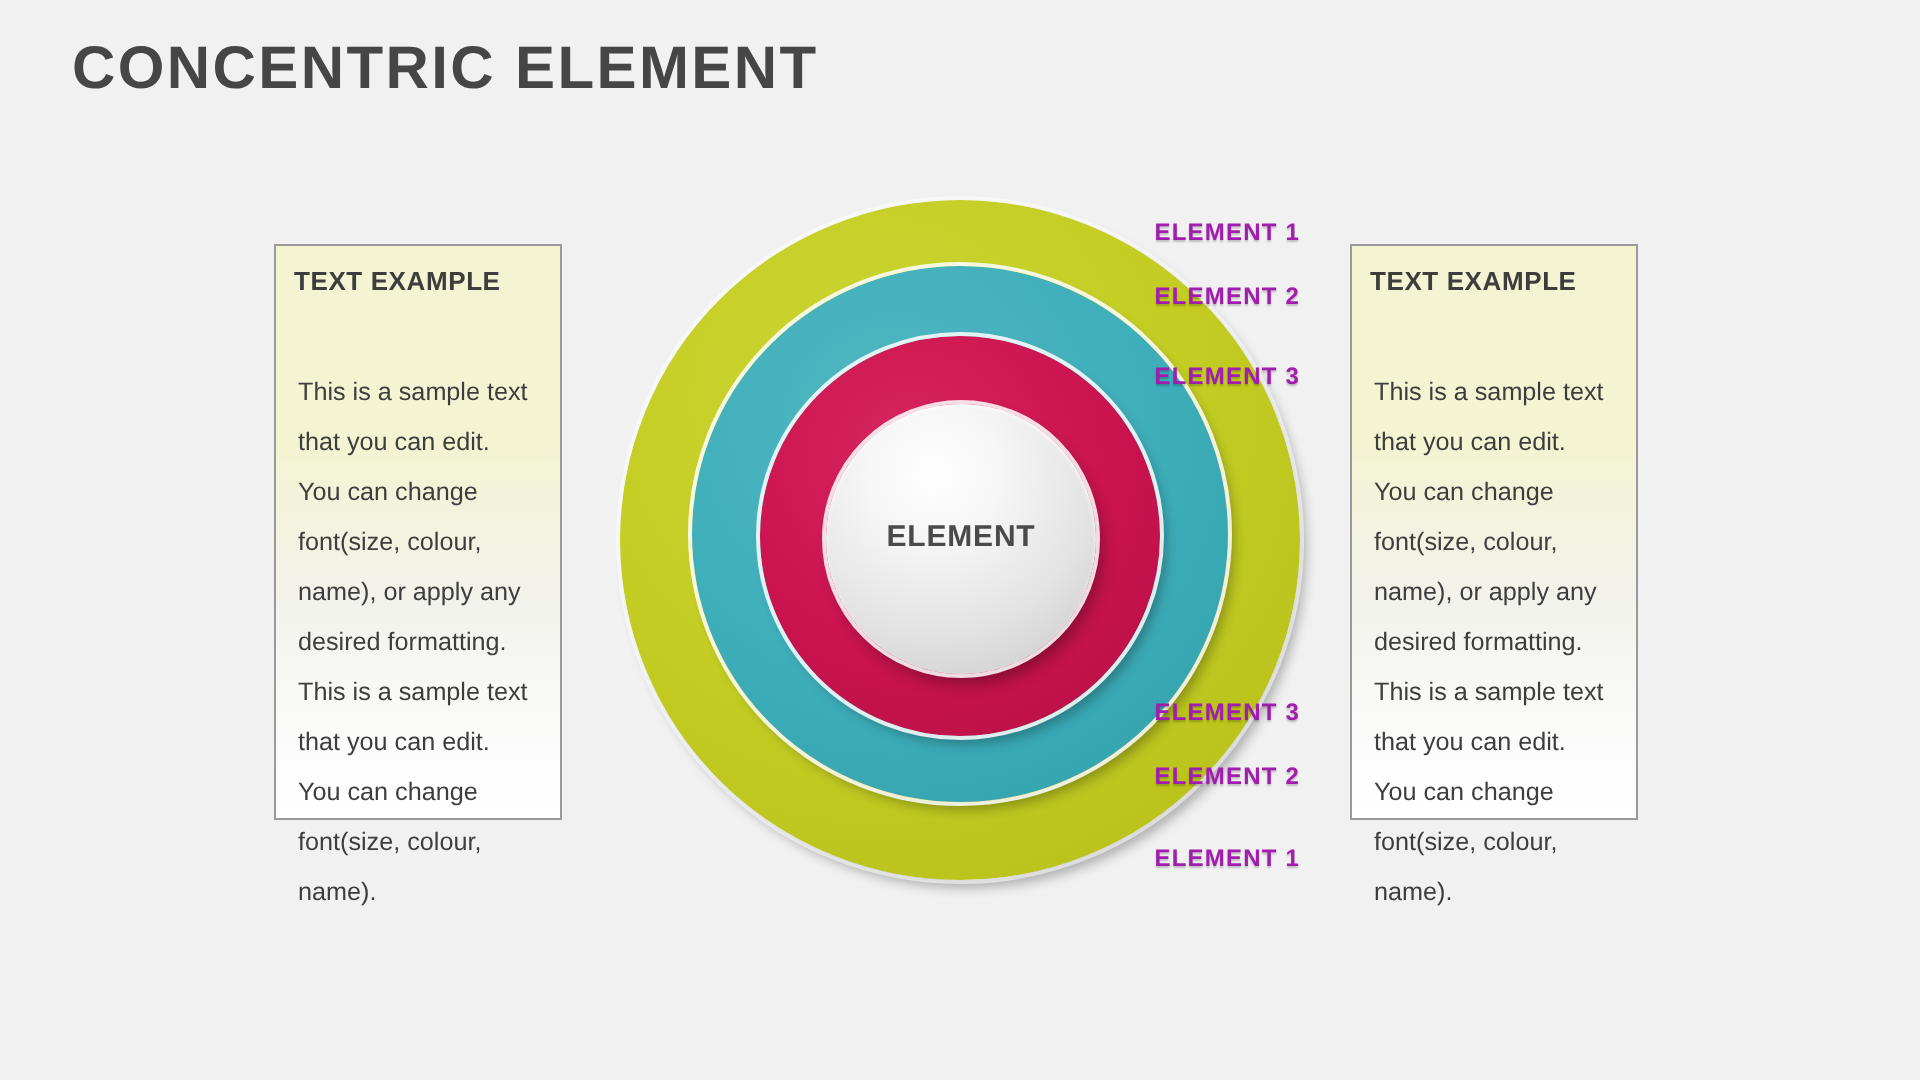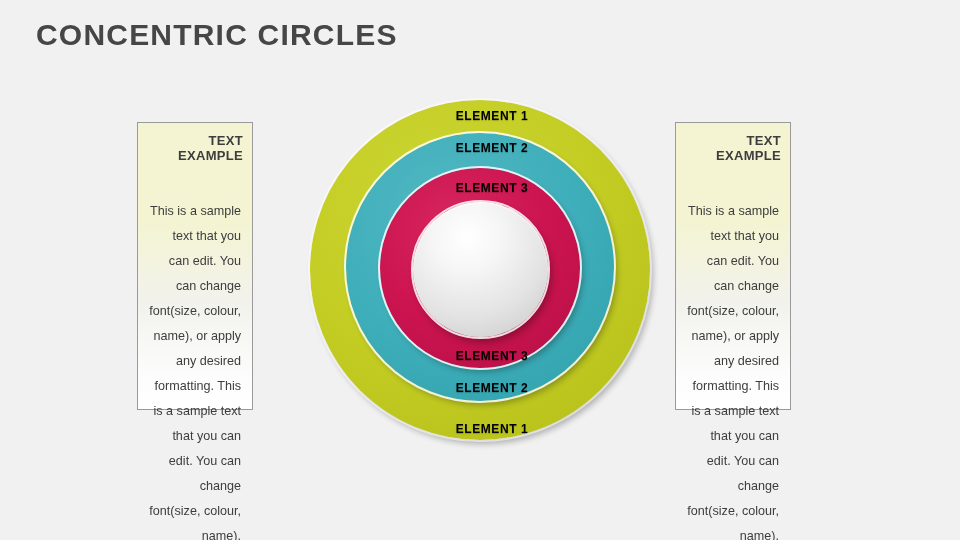--- a/index.html
+++ b/index.html
@@ -23,28 +23,28 @@
     font-size: 30px;
     font-weight: bold;
     color: #464646;
     letter-spacing: 1.2px;
     white-space: nowrap;
   }
 
   
   .text-panel {
     position: absolute;
-    width: 116px;
+    width: 144px;
     top: 122px;
     height: 288px;
     box-sizing: border-box;
     border: 1px solid #9a9a9a;
     background: linear-gradient(to bottom, #f4f4d2 0%, #f4f4d2 34%, #f2f2ec 62%, #fcfcfc 88%, #ffffff 100%);
     padding: 10px 9px 6px 9px;
-    text-align: right;
+    text-align: left;
   }
   #text-panel-left  { left: 137px; }
   #text-panel-right { left: 675px; }
 
   .panel-heading {
     font-size: 13px;
     font-weight: bold;
     color: #3d3d3d;
     letter-spacing: 0.3px;
     margin-bottom: 7px;
@@ -105,25 +105,25 @@
     inset: -2px;
     border: 2px solid rgba(255,255,255,0.85);
     pointer-events: none;
   }
   #ring-element-1::after { border-color: rgba(255,255,255,0.55); }
 
   
   .ring-label {
     position: absolute;
     width: 340px;
-    left: 12px;
-    text-align: center;
+    left: 0;
+    text-align: right;
     font-size: 12px;
     font-weight: bold;
-    color: #000000;
+    color: #a21caf;
     letter-spacing: 0.6px;
     text-shadow: 0 1px 1px rgba(0,0,0,0.22);
     white-space: nowrap;
   }
   #label-top-1    { top: 9px; }
   #label-top-2    { top: 41px; }
   #label-top-3    { top: 81px; }
   #label-bottom-3 { top: 249px; }
   #label-bottom-2 { top: 281px; }
   #label-bottom-1 { top: 322px; }
@@ -136,21 +136,21 @@
     text-align: center;
     font-size: 15px;
     font-weight: bold;
     color: #4a4a4a;
     letter-spacing: 0.4px;
   }
 </style>
 </head>
 <body>
 
-<div id="slide-title">CONCENTRIC CIRCLES</div>
+<div id="slide-title">CONCENTRIC ELEMENT</div>
 
 <div class="text-panel" id="text-panel-left">
   <div class="panel-heading">TEXT EXAMPLE</div>
   <div class="panel-body">This is a sample text that you can edit. You can change font(size, colour, name), or apply any desired formatting. This is a sample text that you can edit.  You can change font(size, colour, name).</div>
 </div>
 
 <div class="text-panel" id="text-panel-right">
   <div class="panel-heading">TEXT EXAMPLE</div>
   <div class="panel-body">This is a sample text that you can edit. You can change font(size, colour, name), or apply any desired formatting. This is a sample text that you can edit.  You can change font(size, colour, name).</div>
 </div>
@@ -159,17 +159,18 @@
 
   <div class="ring" id="ring-element-1"></div>
   <div class="ring" id="ring-element-2"></div>
   <div class="ring" id="ring-element-3"></div>
   <div class="ring" id="ring-center"></div>
 
   <div class="ring-label" id="label-top-1">ELEMENT 1</div>
   <div class="ring-label" id="label-top-2">ELEMENT 2</div>
   <div class="ring-label" id="label-top-3">ELEMENT 3</div>
 
+  <div id="label-center">ELEMENT</div>
 
   <div class="ring-label" id="label-bottom-3">ELEMENT 3</div>
   <div class="ring-label" id="label-bottom-2">ELEMENT 2</div>
   <div class="ring-label" id="label-bottom-1">ELEMENT 1</div>
 </div>
 
 </body></html>

